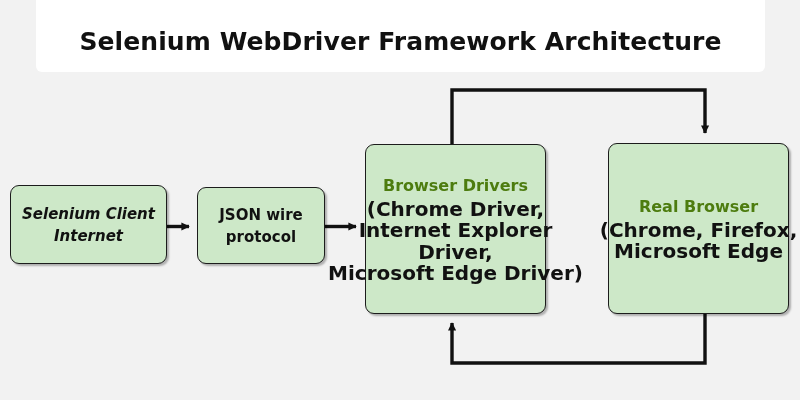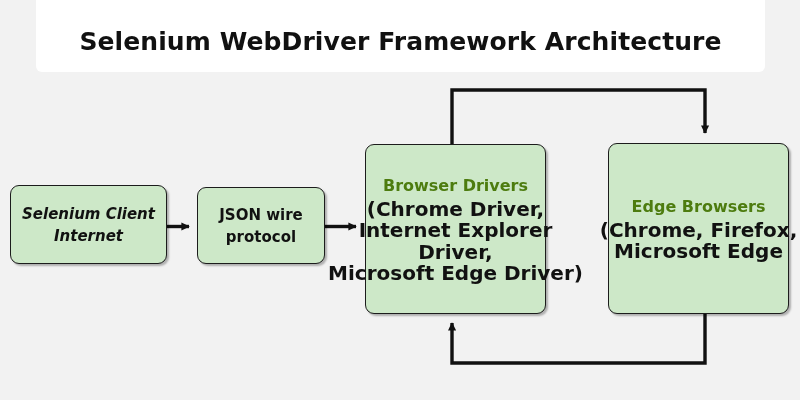--- a/index.html
+++ b/index.html
@@ -127,18 +127,18 @@
 
   <div class="node" id="node-drivers">
     <div class="heading">Browser Drivers</div>
     <div class="line">(Chrome Driver,</div>
     <div class="line">Internet Explorer</div>
     <div class="line">Driver,</div>
     <div class="line">Microsoft Edge Driver)</div>
   </div>
 
   <div class="node" id="node-browsers">
-    <div class="heading">Edge Browsers</div>
+    <div class="heading">Real Browser</div>
     <div class="line">(Chrome, Firefox,</div>
     <div class="line">Microsoft Edge</div>
   </div>
 
 </div>
 
 </body></html>

